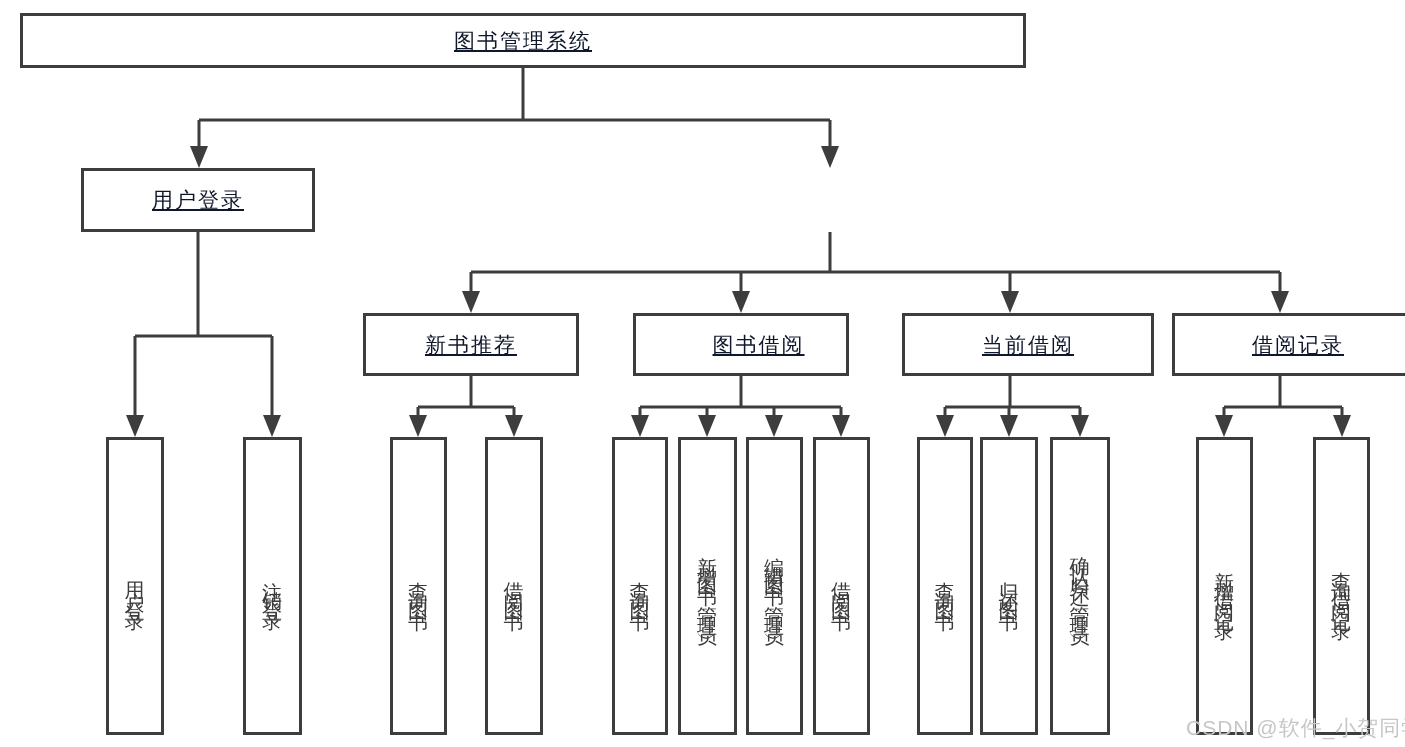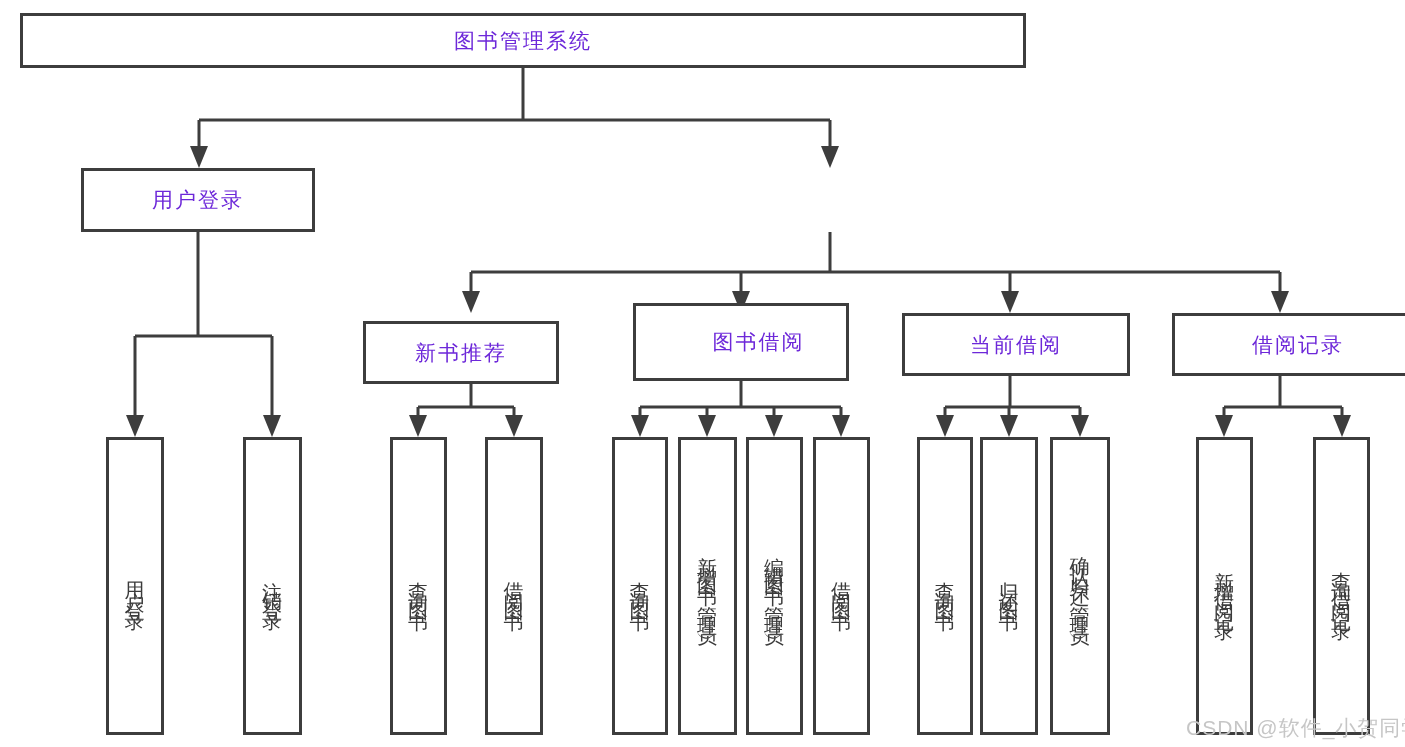--- a/index.html
+++ b/index.html
@@ -5,21 +5,21 @@
   html,body { margin:0; padding:0; background:#ffffff; }
   #canvas {
     position:relative; width:1405px; height:747px; background:#ffffff;
     font-family:"Liberation Sans", sans-serif; overflow:hidden;
   }
   #connectors { position:absolute; left:0; top:0; width:1405px; height:747px; }
   .hbox {
     position:absolute; box-sizing:border-box;
     border:3px solid #3d3d3d; background:#ffffff;
     display:flex; align-items:center; justify-content:center;
-    font-size:21px; letter-spacing:2px; color:#6d28d9; white-space:nowrap;
+    font-size:21px; letter-spacing:2px; color:#0f172a; white-space:nowrap;text-decoration:underline;
   }
   .vbox {
     position:absolute; top:437px; height:298px; box-sizing:border-box;
     border:3px solid #3d3d3d; background:#ffffff;
     display:flex; align-items:center; justify-content:center;
   }
   .vtext {
     writing-mode:vertical-rl; text-orientation:mixed;
     font-size:20px; letter-spacing:10px; line-height:1;
     color:#3b3b3b; white-space:nowrap;
@@ -78,23 +78,23 @@
 
       <path d="M1215,415 L1233,415 L1224,437 Z"></path>
       <path d="M1333,415 L1351,415 L1342,437 Z"></path>
     </g>
   </svg>
 
   <div class="hbox" style="left:20px; top:13px; width:1006px; height:55px;">图书管理系统</div>
 
   <div class="hbox" style="left:81px; top:168px; width:234px; height:64px;">用户登录</div>
 
-  <div class="hbox" style="left:363px; top:321px; width:196px; height:63px;">新书推荐</div>
-  <div class="hbox" style="left:633px; top:303px; width:216px; height:78px;padding-left:35px;">图书借阅</div>
-  <div class="hbox" style="left:902px; top:313px; width:228px; height:63px;">当前借阅</div>
+  <div class="hbox" style="left:363px; top:313px; width:216px; height:63px;">新书推荐</div>
+  <div class="hbox" style="left:633px; top:313px; width:216px; height:63px;padding-left:35px;">图书借阅</div>
+  <div class="hbox" style="left:902px; top:313px; width:252px; height:63px;">当前借阅</div>
   <div class="hbox" style="left:1172px; top:313px; width:252px; height:63px;">借阅记录</div>
 
   <div class="vbox" style="left:106px; width:58px;">
     <span class="vtext">用户登录</span>
   </div>
   <div class="vbox" style="left:243px; width:59px;">
     <span class="vtext">注销登录</span>
   </div>
 
   <div class="vbox" style="left:390px; width:57px;">

